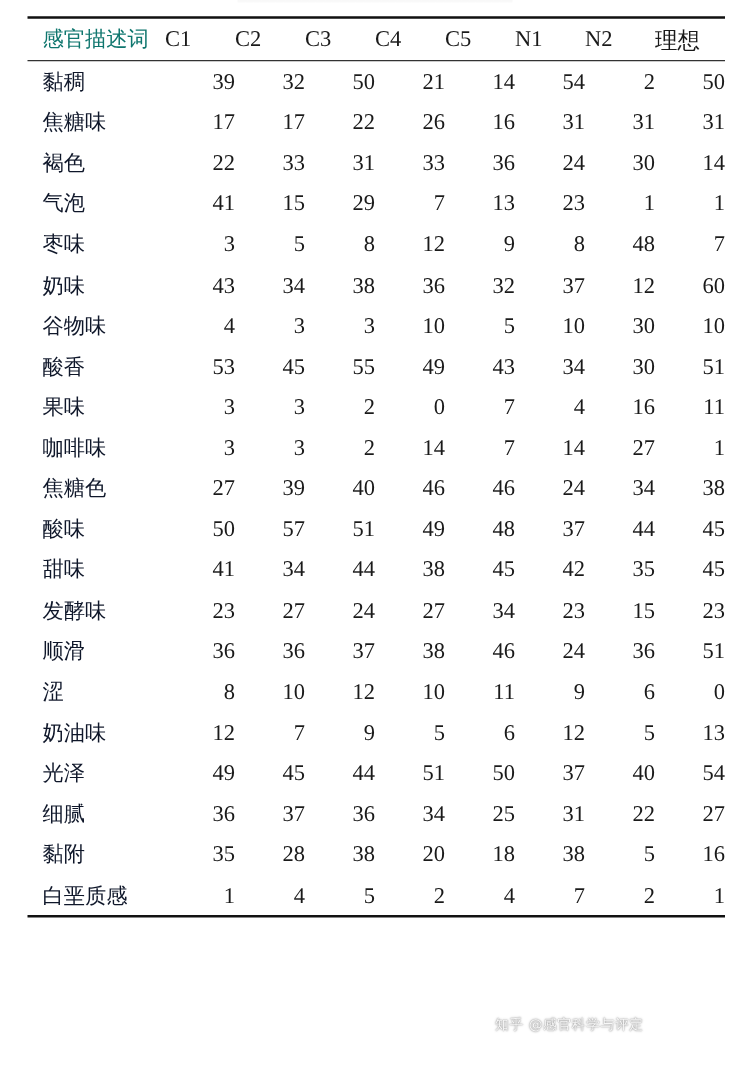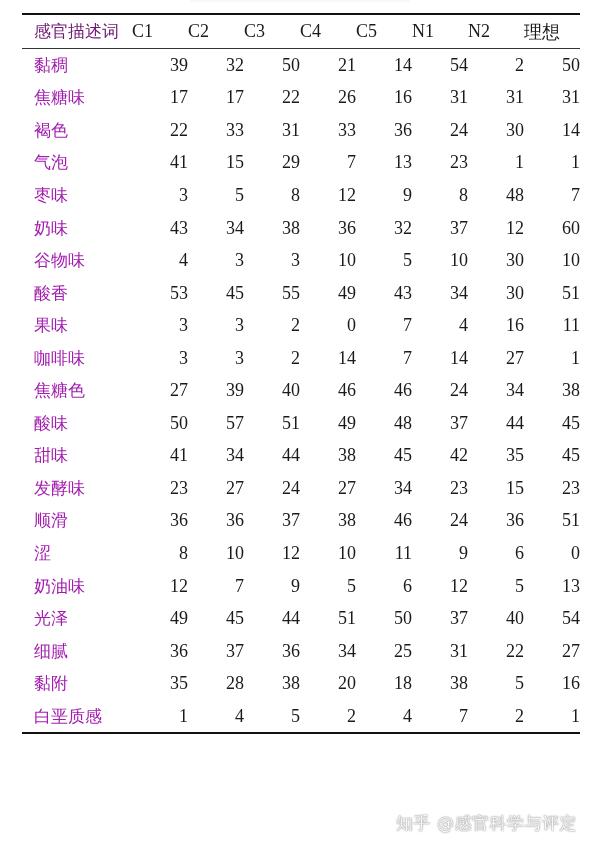--- a/index.html
+++ b/index.html
@@ -43,49 +43,49 @@
     thead th {
       height: 33px;
       text-align: left;
       vertical-align: middle;
     }
     thead th.label-col {
       text-align: left;
       padding-left: 12px;
       font-family: "DejaVu Sans", sans-serif;
       font-size: 17px;
-      color: #701a75;
+      color: #0f766e;
     }
     tbody td {
       height: 32.55px;
       vertical-align: middle;
       text-align: right;
     }
     tbody td.label-col {
       text-align: left;
       padding-left: 12px;
       font-family: "DejaVu Sans", sans-serif;
       font-size: 17px;
-      color: #a21caf;
+      color: #0f172a;
     }
     col.c-label { width: 110px; }
     col.c-num { width: 56px; }
     col.c-last { width: 56px; }
     tbody td.num { padding-right: 0; }
     .num-inner {
       display: inline-block;
       width: 22px;
       text-align: right;
     }
     .watermark {
       position: absolute;
       left: 396px;
       top: 812px;
       font-family: "DejaVu Sans", sans-serif;
-      font-size: 17px;
+      font-size: 11px;
       color: rgba(255,255,255,0.92);
       text-shadow: 0 0 1px #888, 0 0 2px #999;
       letter-spacing: 0.5px;
       white-space: nowrap;
     }
     .caption {
       position: absolute;
       left: 190px;
       top: -6px;
       width: 220px;

